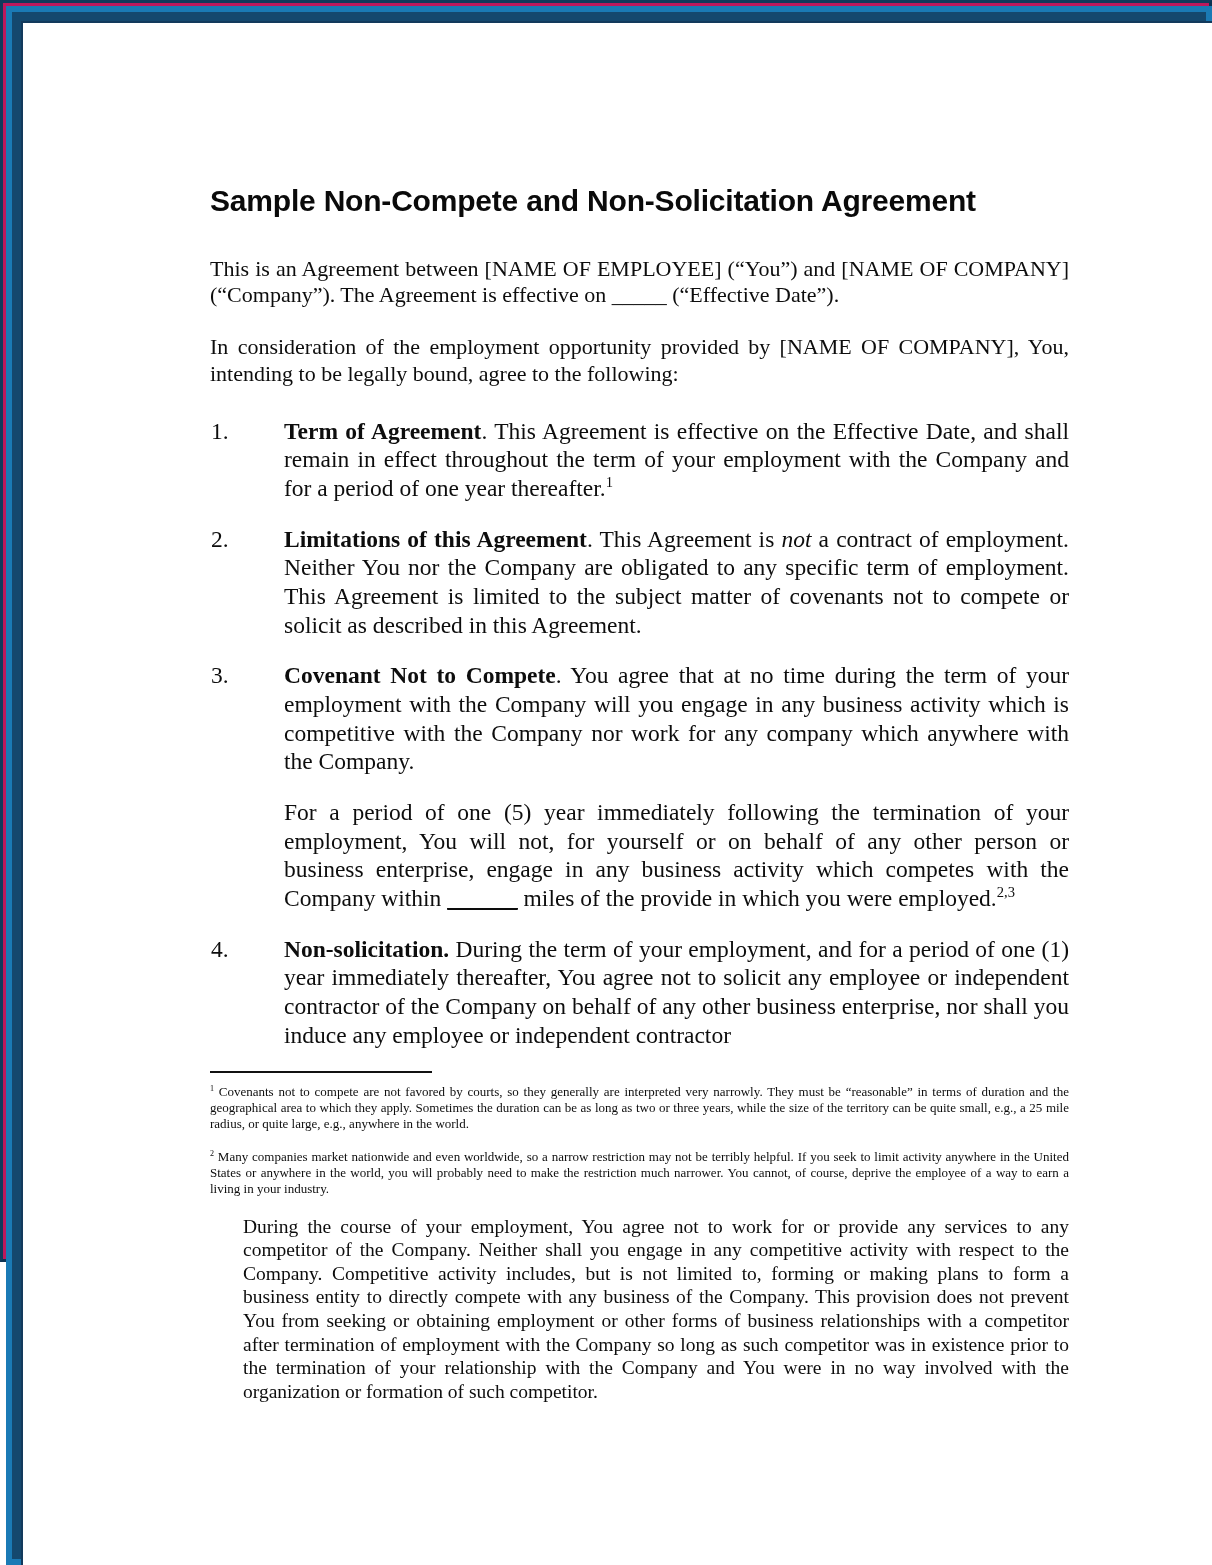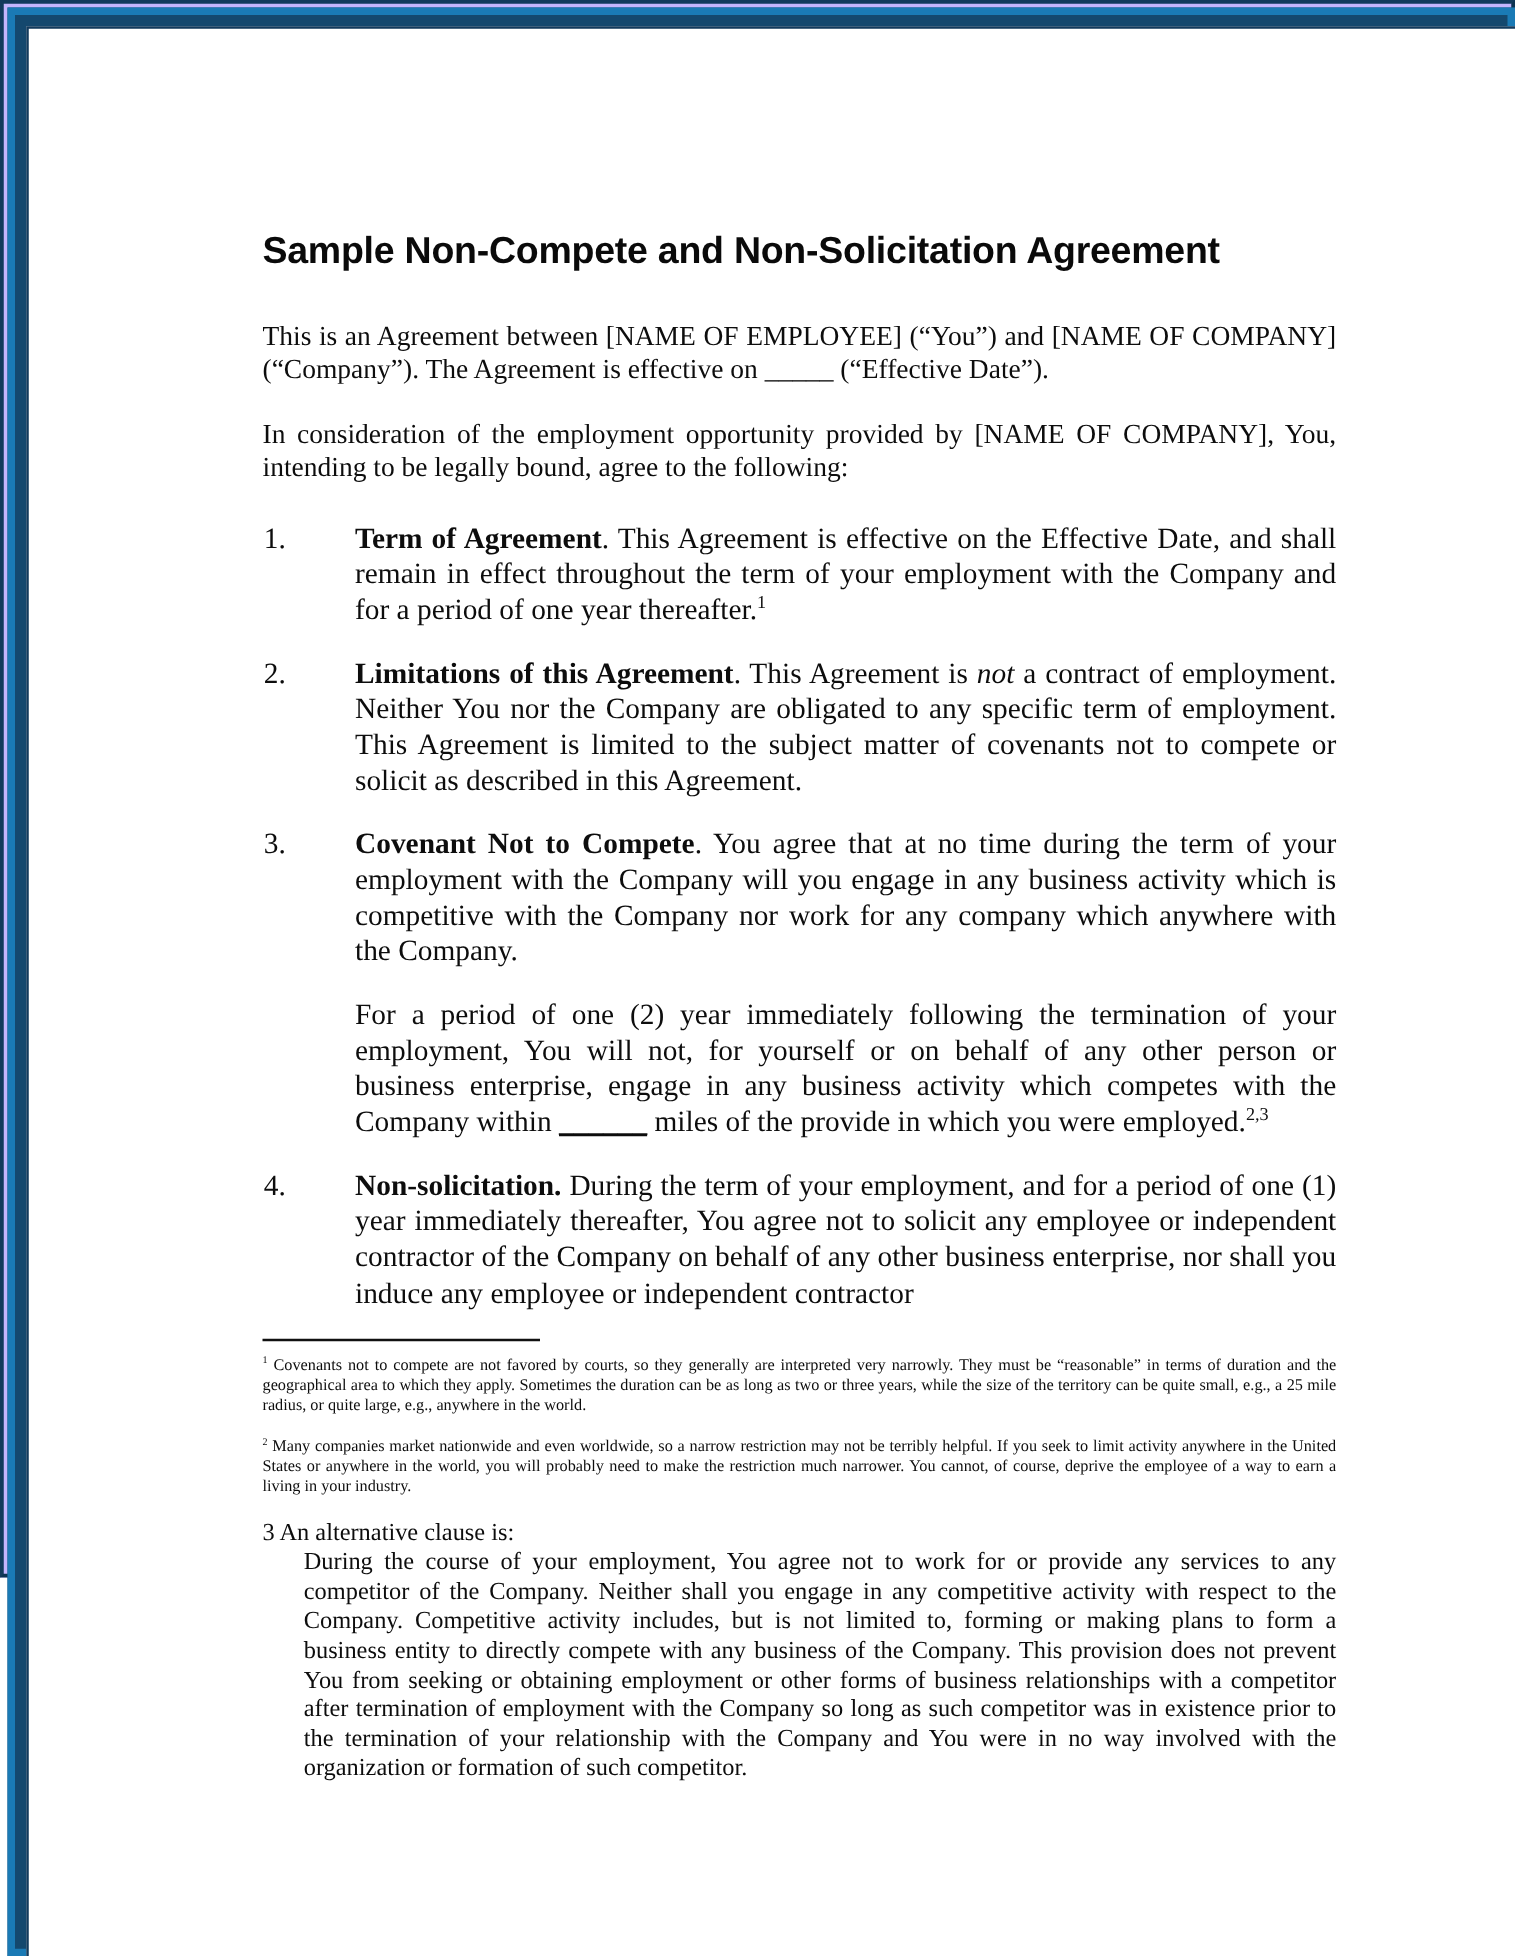--- a/index.html
+++ b/index.html
@@ -21,21 +21,21 @@
     position: absolute;
     left: 0;
     top: 0;
     width: 1212px;
     height: 1262px;
     box-sizing: border-box;
     border-top: 3px solid #123a5c;
     border-left: 3px solid #123a5c;
     border-right: 3px solid #0d3352;
     border-bottom: 3px solid #0d3352;
-    background: #c4b5fd;
+    background: #be185d;
   }
   .frame-inner {
     position: absolute;
     left: 3px;
     top: 3px;
     width: 1206px;
     height: 1559px;
     box-sizing: border-box;
     border-top: 6px solid #1a7ab5;
     border-left: 6px solid #1a7ab5;
@@ -195,37 +195,36 @@
             <span class="clause-num">2.</span>
             <span class="clause-head">Limitations of this Agreement</span><span>.</span><span>  This Agreement is </span><em class="ital">not</em><span> a contract of employment. Neither You nor the Company are obligated to any specific term of employment.  This Agreement is limited to the subject matter of covenants not to compete or solicit as described in this Agreement.</span>
           </div>
 
           <div class="clause">
             <span class="clause-num">3.</span>
             <span class="clause-head">Covenant Not to Compete</span><span>.</span><span>  You agree that at no time during the term of your employment with the Company will you engage in any business activity which is competitive with the Company nor work for any company which anywhere with the Company.</span>
           </div>
 
           <div class="clause-sub">
-            <span>For a period of one (2) year immediately following the termination of your employment, You will not, for yourself or on behalf of any other person or business enterprise, engage in any business activity which competes with the Company within </span><span class="blank-line">______</span><span> miles of the provide in which you were employed.</span><sup>2,3</sup>
+            <span>For a period of one (5) year immediately following the termination of your employment, You will not, for yourself or on behalf of any other person or business enterprise, engage in any business activity which competes with the Company within </span><span class="blank-line">______</span><span> miles of the provide in which you were employed.</span><sup>2,3</sup>
           </div>
 
           <div class="clause">
             <span class="clause-num">4.</span>
             <span class="clause-head">Non-solicitation.</span><span> During the term of your employment, and for a period of one (1) year immediately thereafter, You agree not to solicit any employee or independent contractor of the Company on behalf of any other business enterprise, nor shall you induce any employee or independent contractor</span>
           </div>
 
           <div class="footnote-sep"></div>
 
           <div class="footnotes">
 
             <p class="footnote"><span class="fn-mark">1</span><span> Covenants not to compete are not favored by courts, so they generally are interpreted very narrowly.  They must be “reasonable” in terms of duration and the geographical area to which they apply.  Sometimes the duration can be as long as two or three years, while the size of the territory can be quite small, e.g., a 25 mile radius, or quite large, e.g., anywhere in the world.</span></p>
 
             <p class="footnote"><span class="fn-mark">2</span><span> Many companies market nationwide and even worldwide, so a narrow restriction may not be terribly helpful.  If you seek to limit activity anywhere in the United States or anywhere in the world, you will probably need to make the restriction much narrower.  You cannot, of course, deprive the employee of a way to earn a living in your industry.</span></p>
 
-            <p class="fn-label"><span class="fn-mark">3</span><span> An alternative clause is:</span></p>
 
             <p class="fn-quote">During the course of your employment, You agree not to work for or provide any services to any competitor of the Company.  Neither shall you engage in any competitive activity with respect to the Company.  Competitive activity includes, but is not limited to, forming or making plans to form a business entity to directly compete with any business of the Company.  This provision does not prevent You from seeking or obtaining employment or other forms of business relationships with a competitor after termination of employment with the Company so long as such competitor was in existence prior to the termination of your relationship with the Company and You were in no way involved with the organization or formation of such competitor.</p>
 
           </div>
 
         </div>
       </div>
 
     </div>
   </div>

